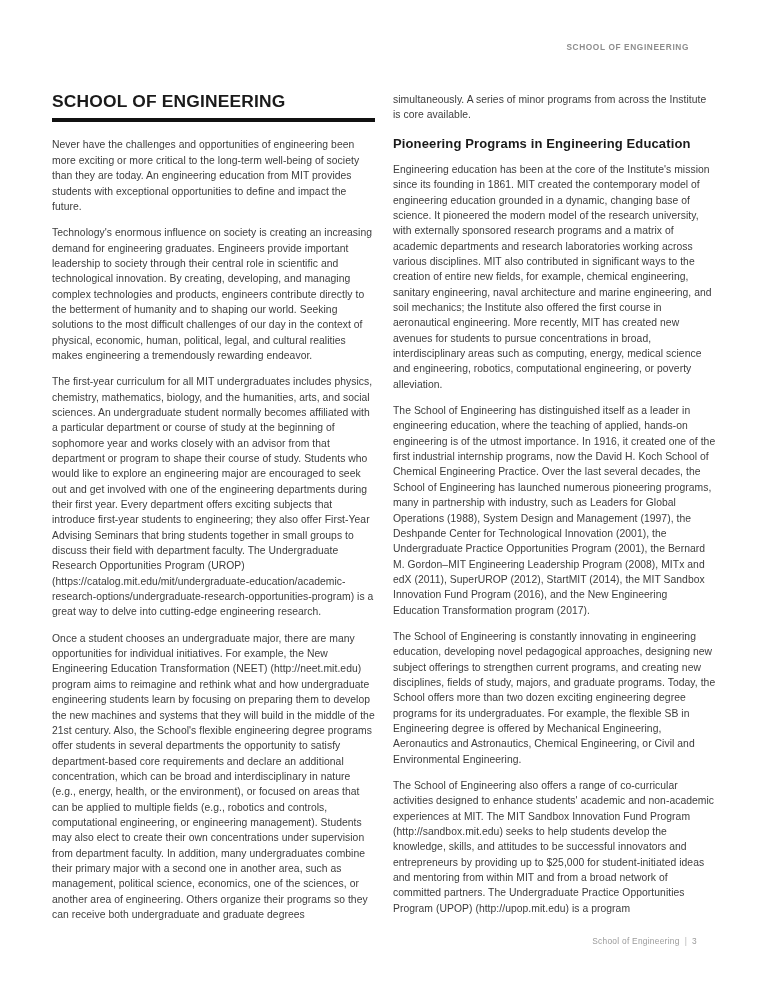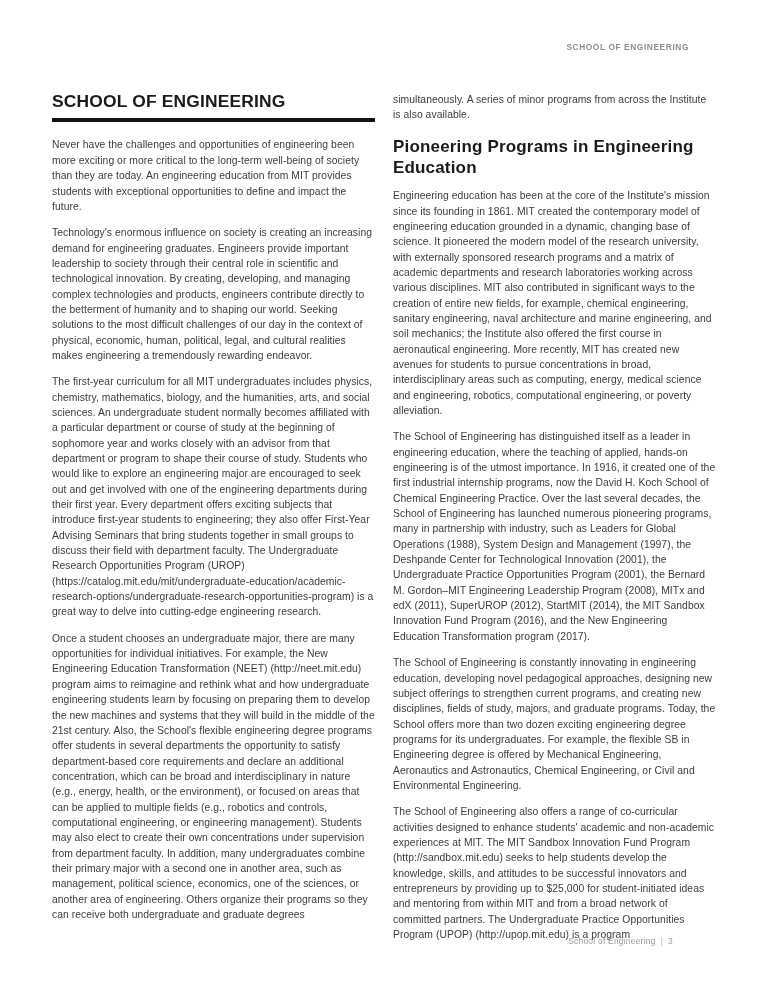--- a/index.html
+++ b/index.html
@@ -68,34 +68,34 @@
     color: #3c3c3c;
     text-align: left;
     hyphens: none;
     letter-spacing: 0.005em;
   }
   p.body:last-child { margin-bottom: 12px; }
 
   .u { }
 
   h2.subhead {
-    font-size: 17px;
+    font-size: 13px;
     font-weight: 700;
     color: #1a1a1a;
     line-height: 1.25;
     margin: 13px 0 10px 0;
     letter-spacing: 0.01em;
   }
   .col-right .lead-para { margin-bottom: 0; }
 
   
   .footer {
     position: absolute;
     bottom: 48px;
-    right: 68px;
+    right: 44px;
     font-size: 8.4px;
     color: #9a9a9a;
     letter-spacing: 0.26px;
     white-space: nowrap;
   }
   .footer .sep {
     display: inline-block;
     padding: 0 5px;
     color: #b4b4b4;
   }
@@ -121,21 +121,21 @@
     </p>
 
     <p class="body">
       <span>Once a student chooses an undergraduate major, there are many opportunities for individual initiatives. For example, the New Engineering Education Transformation (NEET) (</span><span class="u">http://neet.mit.edu</span><span>) program aims to reimagine and rethink what and how undergraduate engineering students learn by focusing on preparing them to develop the new machines and systems that they will build in the middle of the 21st century. Also, the School's flexible engineering degree programs offer students in several departments the opportunity to satisfy department-based core requirements and declare an additional concentration, which can be broad and interdisciplinary in nature (e.g., energy, health, or the environment), or focused on areas that can be applied to multiple fields (e.g., robotics and controls, computational engineering, or engineering management). Students may also elect to create their own concentrations under supervision from department faculty. In addition, many undergraduates combine their primary major with a second one in another area, such as management, political science, economics, one of the sciences, or another area of engineering. Others organize their programs so they can receive both undergraduate and graduate degrees</span>
     </p>
 
   </div>
 
   <div class="col col-right">
 
-    <p class="body lead-para">simultaneously. A series of minor programs from across the Institute is also available.</p>
+    <p class="body lead-para">simultaneously. A series of minor programs from across the Institute is core available.</p>
 
     <h2 class="subhead">Pioneering Programs in Engineering Education</h2>
 
     <p class="body">Engineering education has been at the core of the Institute's mission since its founding in 1861. MIT created the contemporary model of engineering education grounded in a dynamic, changing base of science. It pioneered the modern model of the research university, with externally sponsored research programs and a matrix of academic departments and research laboratories working across various disciplines. MIT also contributed in significant ways to the creation of entire new fields, for example, chemical engineering, sanitary engineering, naval architecture and marine engineering, and soil mechanics; the Institute also offered the first course in aeronautical engineering. More recently, MIT has created new avenues for students to pursue concentrations in broad, interdisciplinary areas such as computing, energy, medical science and engineering, robotics, computational engineering, or poverty alleviation.</p>
 
     <p class="body">The School of Engineering has distinguished itself as a leader in engineering education, where the teaching of applied, hands-on engineering is of the utmost importance. In 1916, it created one of the first industrial internship programs, now the David H. Koch School of Chemical Engineering Practice. Over the last several decades, the School of Engineering has launched numerous pioneering programs, many in partnership with industry, such as Leaders for Global Operations (1988), System Design and Management (1997), the Deshpande Center for Technological Innovation (2001), the Undergraduate Practice Opportunities Program (2001), the Bernard M. Gordon–MIT Engineering Leadership Program (2008), MITx and edX (2011), SuperUROP (2012), StartMIT (2014), the MIT Sandbox Innovation Fund Program (2016), and the New Engineering Education Transformation program (2017).</p>
 
     <p class="body">The School of Engineering is constantly innovating in engineering education, developing novel pedagogical approaches, designing new subject offerings to strengthen current programs, and creating new disciplines, fields of study, majors, and graduate programs. Today, the School offers more than two dozen exciting engineering degree programs for its undergraduates. For example, the flexible SB in Engineering degree is offered by Mechanical Engineering, Aeronautics and Astronautics, Chemical Engineering, or Civil and Environmental Engineering.</p>
 
     <p class="body">

